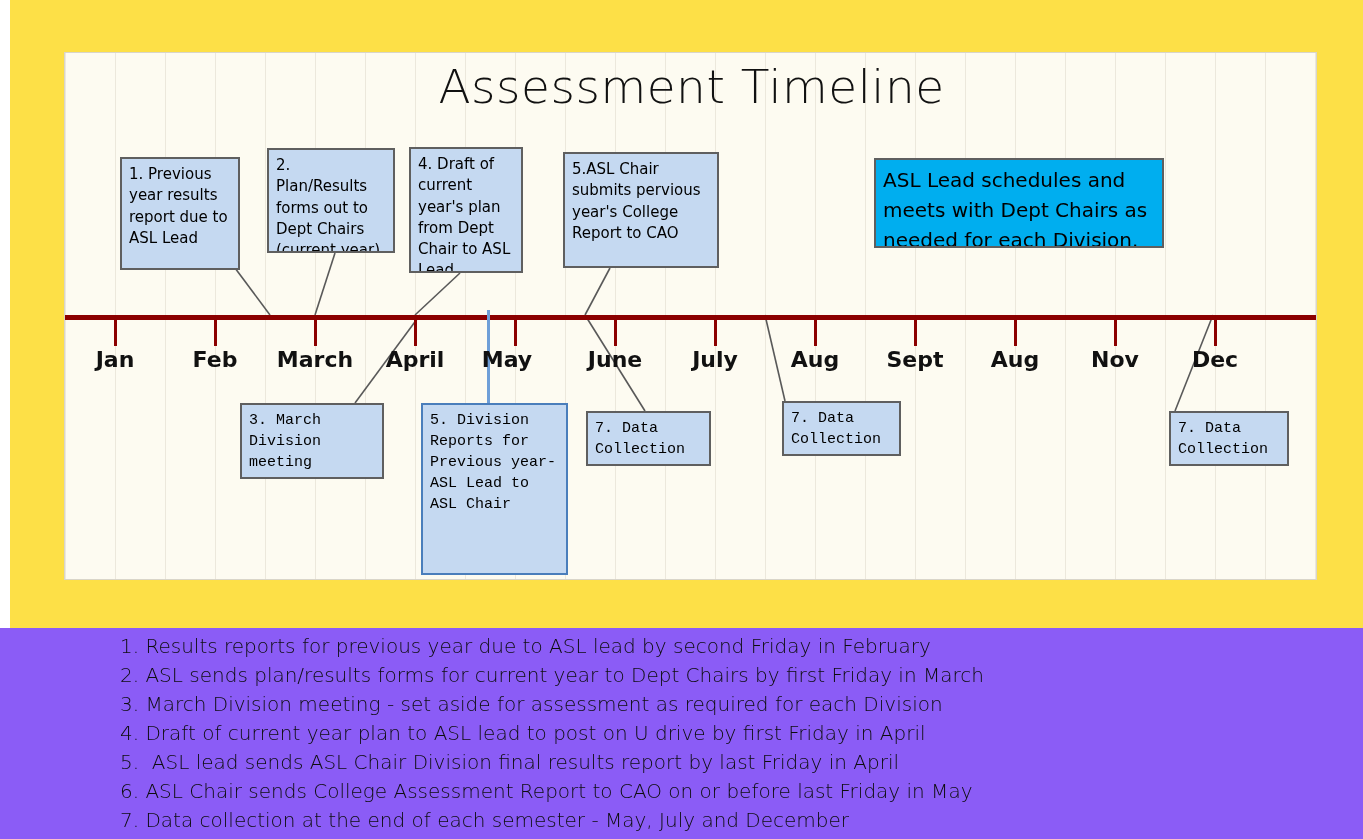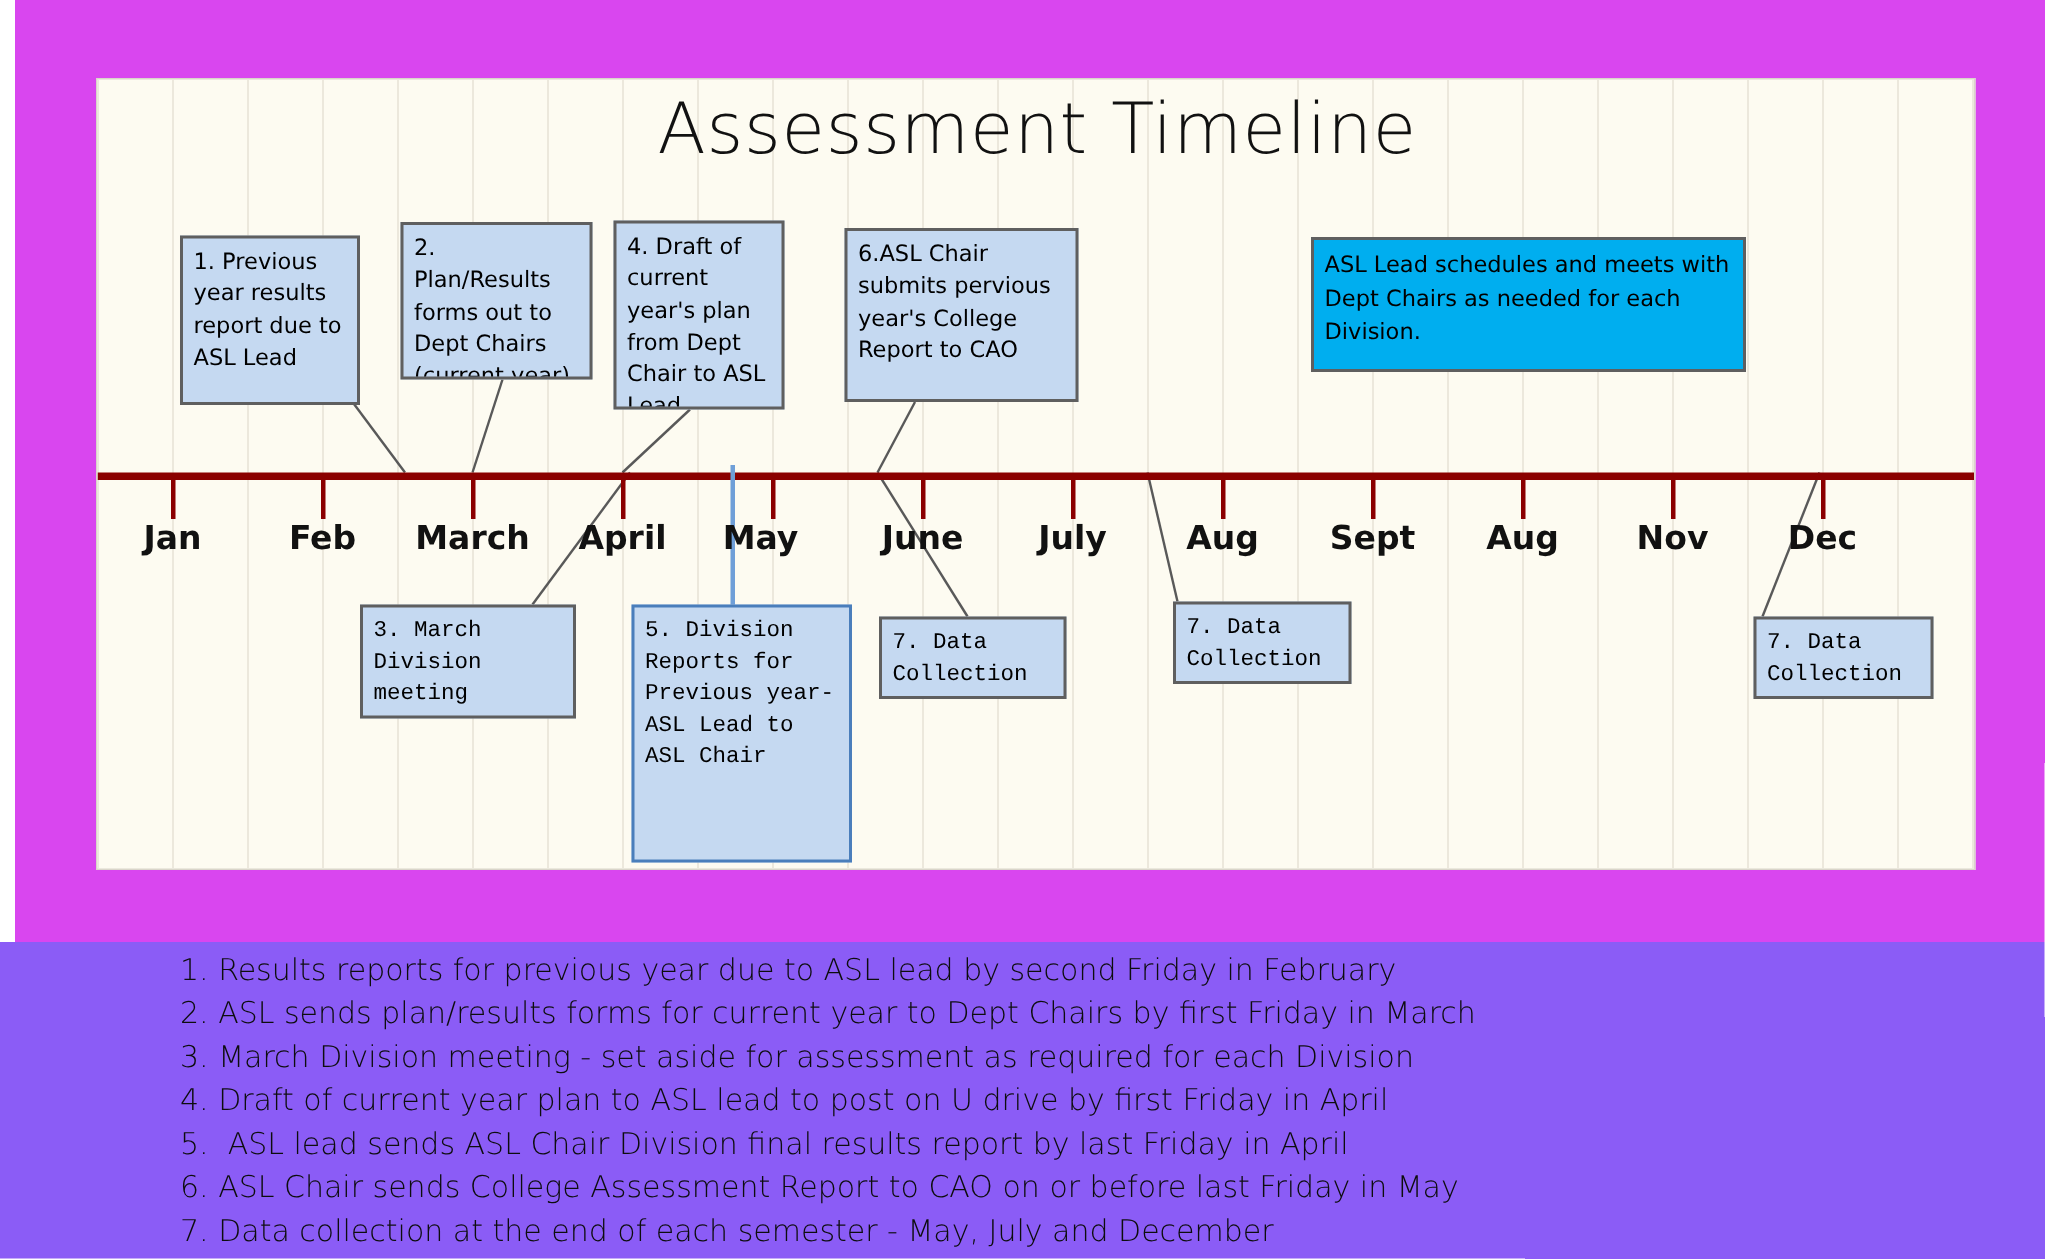--- a/index.html
+++ b/index.html
@@ -15,21 +15,21 @@
     font-family: "Liberation Sans", sans-serif;
   }
 
   
   #slide-frame {
     position: absolute;
     left: 10px;
     top: 0;
     width: 1353px;
     height: 628px;
-    background: #d946ef;
+    background: #fde047;
   }
   #left-white-strip {
     position: absolute;
     left: 0;
     top: 0;
     width: 10px;
     height: 628px;
     background: #ffffff;
   }
 
@@ -138,21 +138,21 @@
     line-height: 1.4;
     font-weight: 300;
   }
   .box.blue-border {
     border: 2px solid #4a7ebb;
   }
   .box.cyan {
     background: #00aeef;
     border: 2px solid #5f5f5f;
     font-family: "DejaVu Sans", sans-serif;
-    font-size: 15px;
+    font-size: 20px;
     line-height: 1.5;
     font-weight: 400;
   }
 
   
   #legend {
     position: absolute;
     left: 0;
     top: 628px;
     width: 1363px;
@@ -236,21 +236,21 @@
     <div class="month-label" style="left:950px;">Aug</div>
     <div class="month-label" style="left:1050px;">Nov</div>
     <div class="month-label" style="left:1150px;">Dec</div>
 
     <div class="box narrow-font" style="left:55px; top:104px; width:120px; height:113px;">1. Previous year results report due to ASL Lead</div>
 
     <div class="box narrow-font" style="left:202px; top:95px; width:128px; height:105px;">2. Plan/Results forms out to Dept Chairs (current year)</div>
 
     <div class="box narrow-font" style="left:344px; top:94px; width:114px; height:126px;">4. Draft of current year's plan from Dept Chair to ASL Lead</div>
 
-    <div class="box narrow-font" style="left:498px; top:99px; width:156px; height:116px;">6.ASL Chair submits pervious year's College Report  to CAO</div>
+    <div class="box narrow-font" style="left:498px; top:99px; width:156px; height:116px;">5.ASL Chair submits pervious year's College Report  to CAO</div>
 
     <div class="box cyan" style="left:809px; top:105px; width:290px; height:90px;">ASL Lead schedules and meets with Dept Chairs as needed for each Division.</div>
 
     <div class="box round-font" style="left:175px; top:350px; width:144px; height:76px;">3. March Division meeting</div>
 
     <div class="box blue-border round-font" style="left:356px; top:350px; width:147px; height:172px;">5. Division Reports for Previous year-ASL Lead to ASL Chair</div>
 
     <div class="box round-font" style="left:521px; top:358px; width:125px; height:55px;">7. Data Collection</div>
 
     <div class="box round-font" style="left:717px; top:348px; width:119px; height:55px;">7. Data Collection</div>

